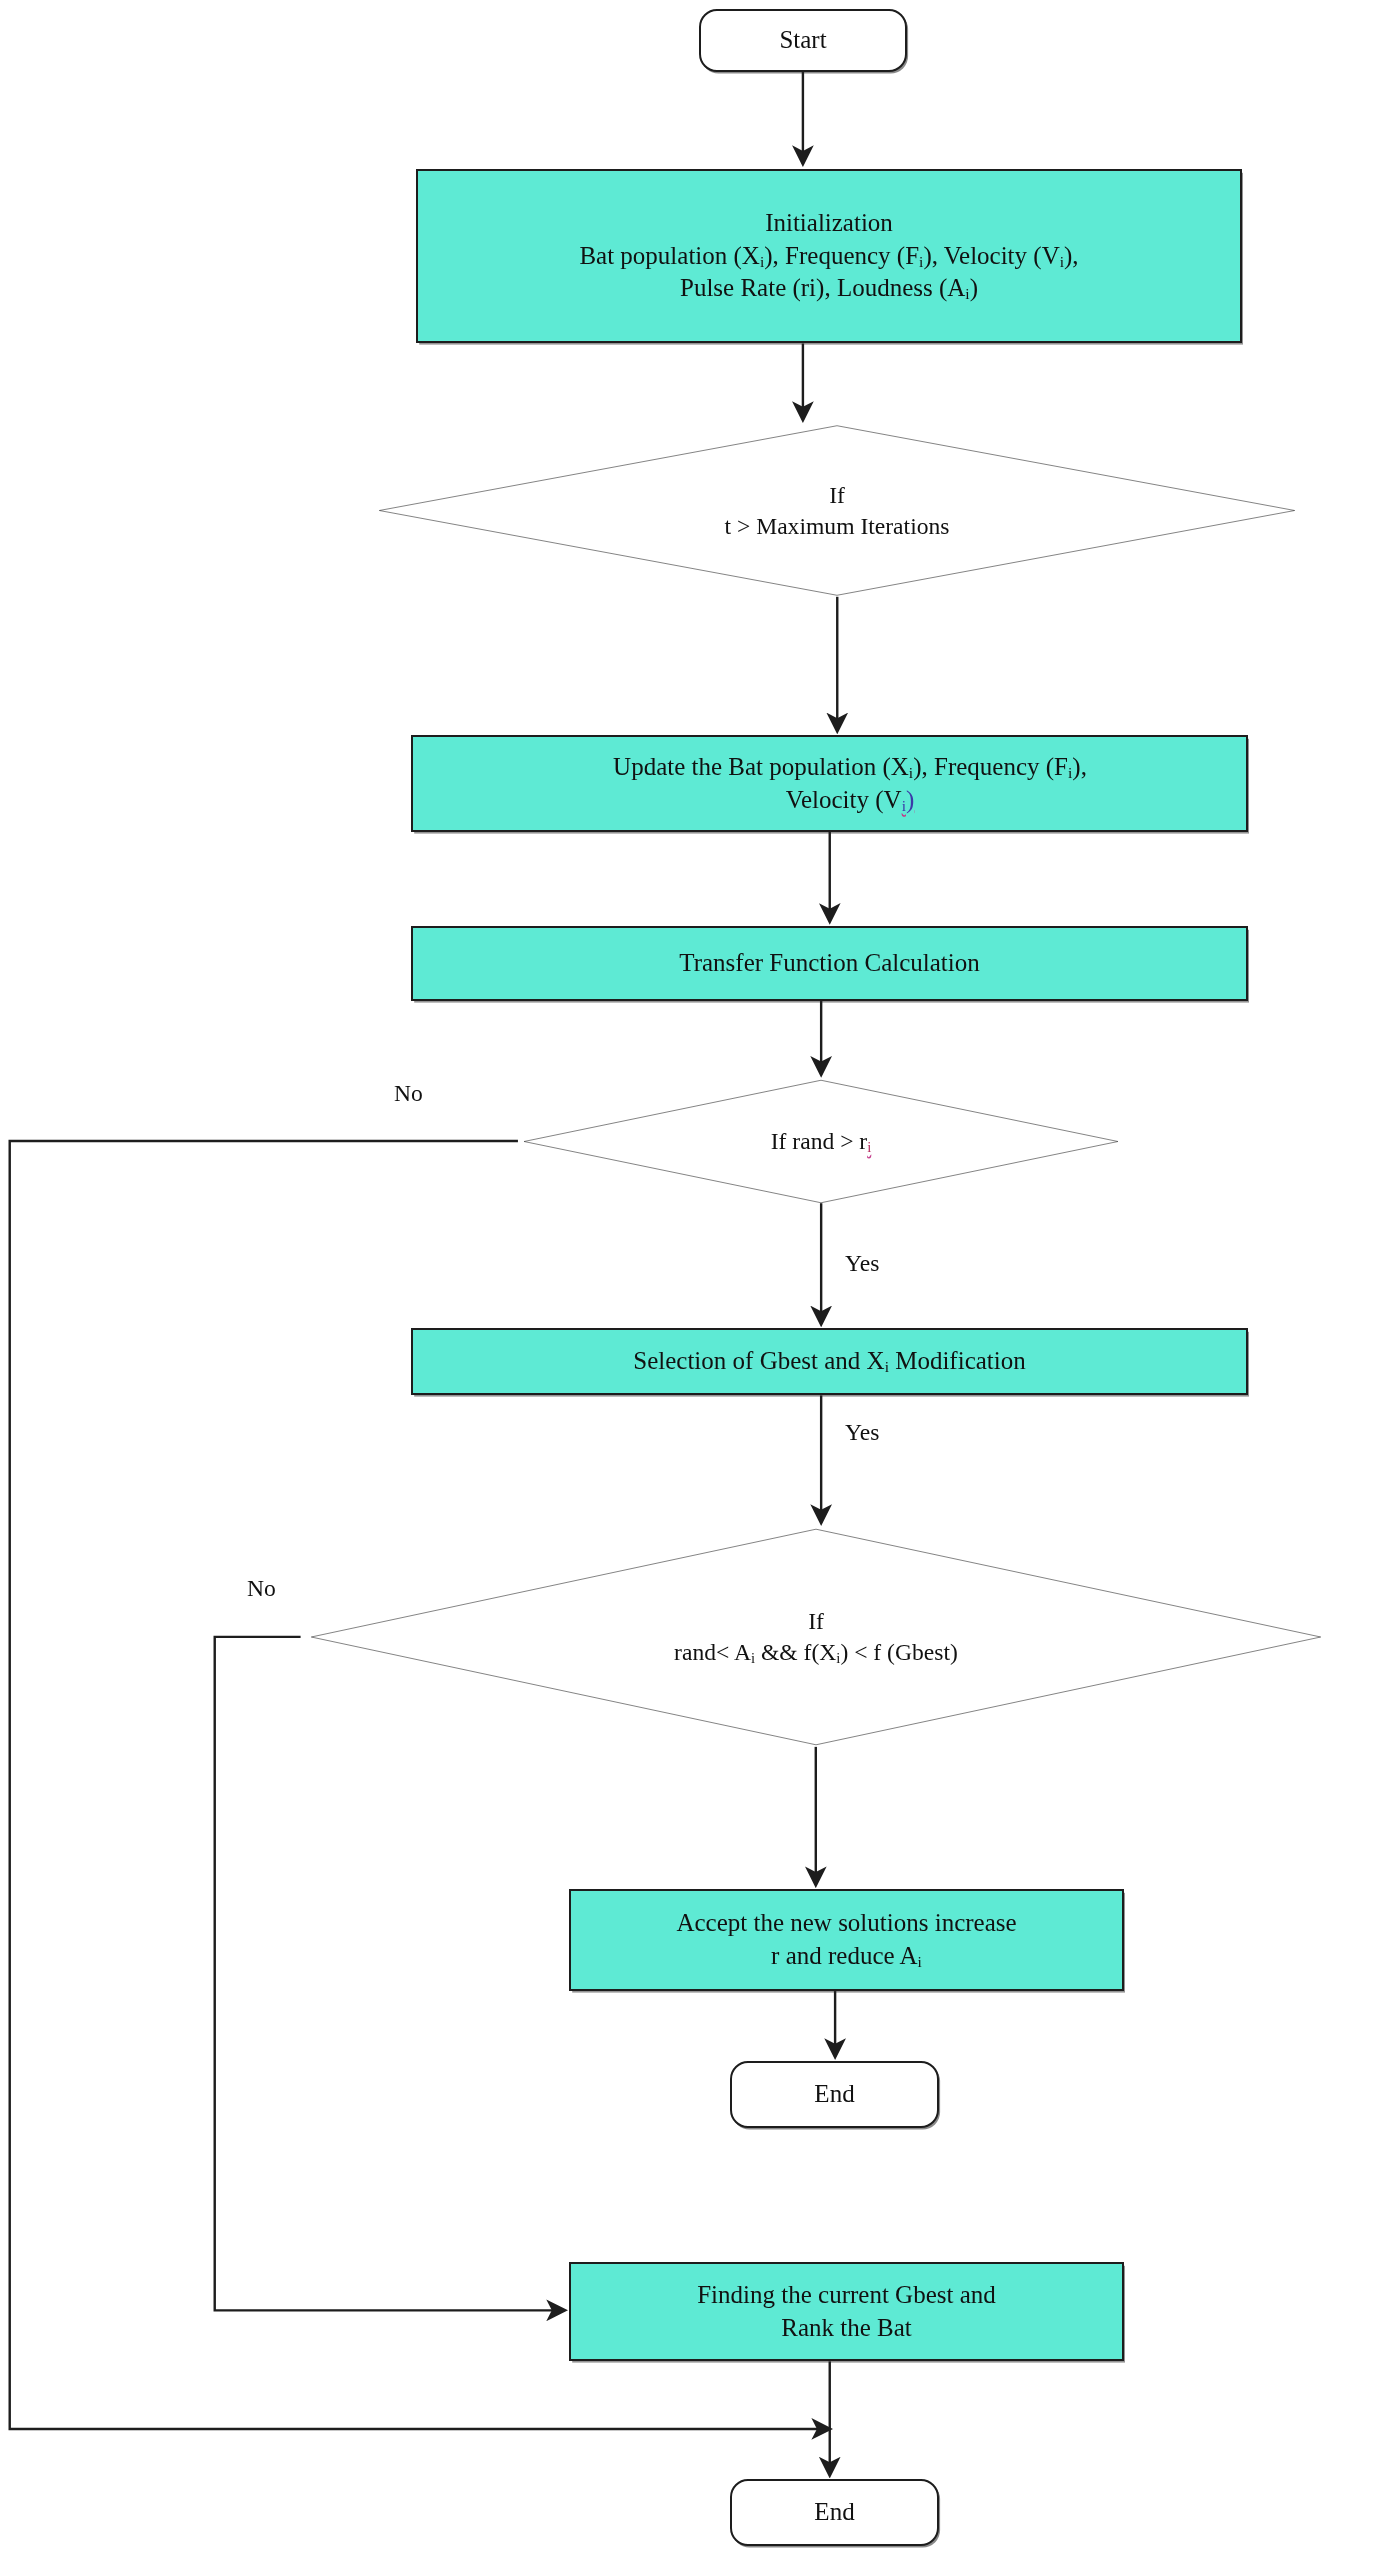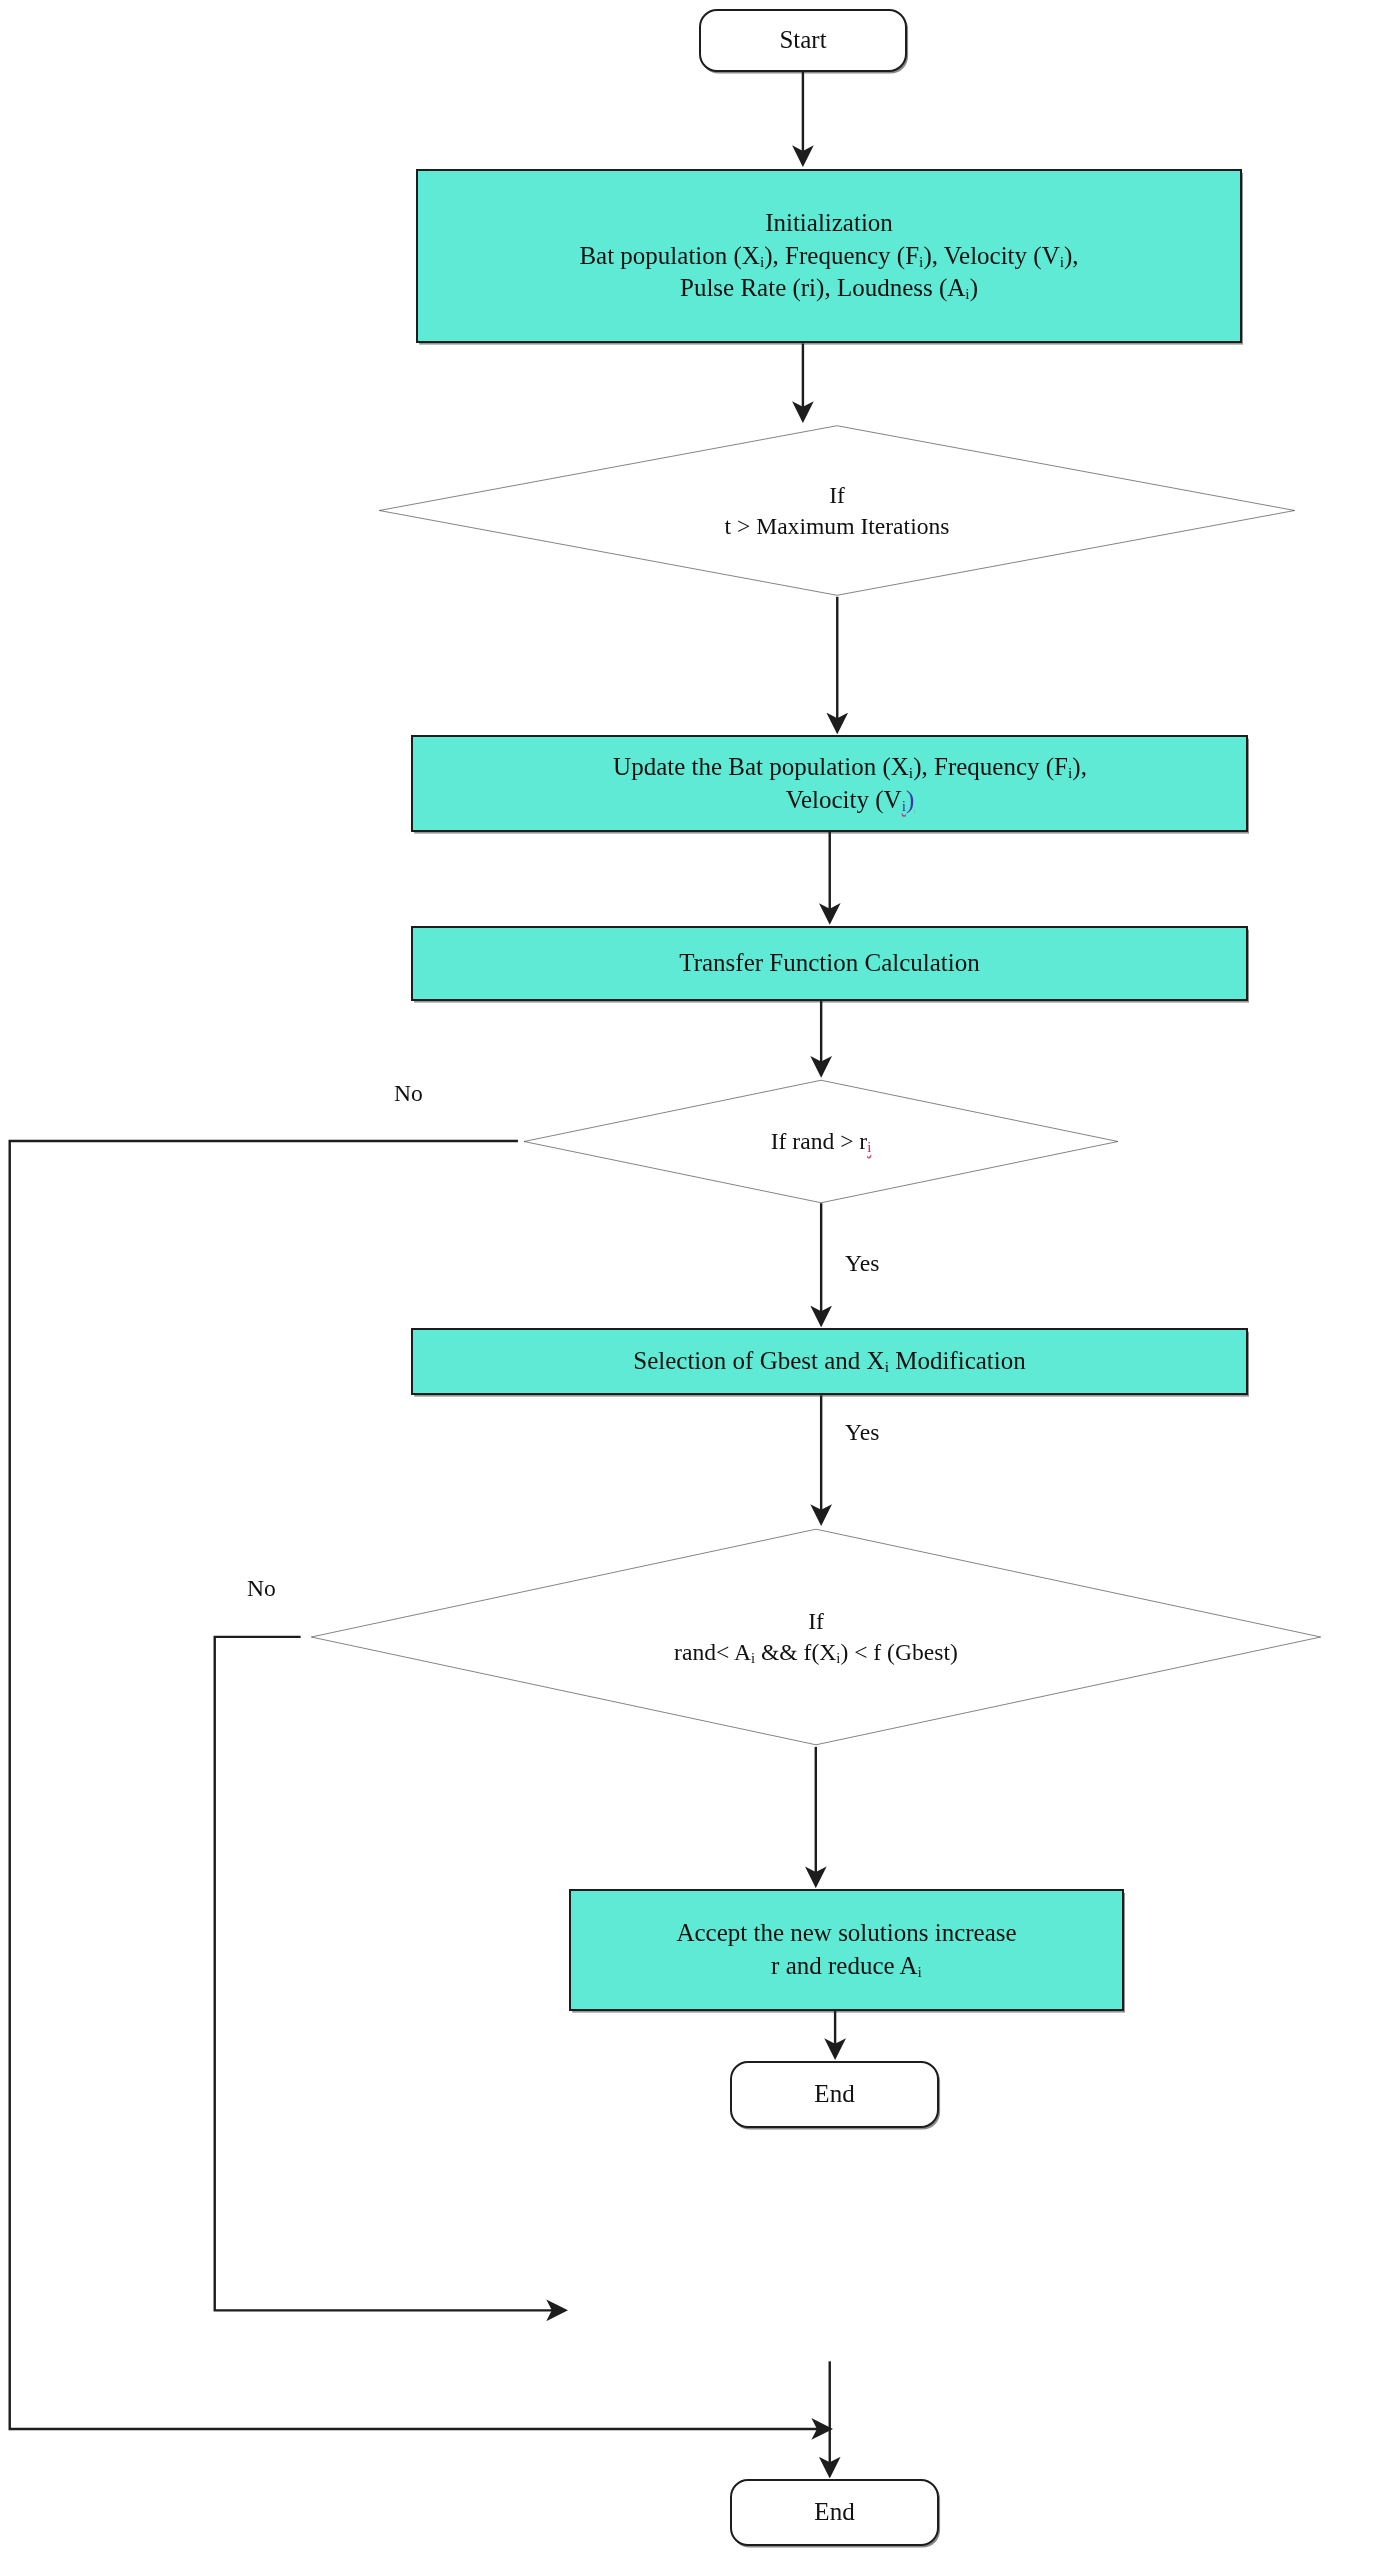--- a/index.html
+++ b/index.html
@@ -164,31 +164,37 @@
   <div class="node shape-decision" style="left: 301px; top: 1527px; width: 1030px; height: 220px; font-size: 23.6px;">
     <svg class="decision-poly" viewBox="0 0 100 100" preserveAspectRatio="none">
       <polygon points="50,1 99,50 50,99 1,50" fill="#ffffff" stroke="#1d1d1d" stroke-width="0.55" vector-effect="non-scaling-stroke"></polygon>
     </svg>
     <span class="label decision-text">
       <span>If</span><br>
       <span><span>rand&lt; A</span><sub>i</sub><span> &amp;&amp; f(X</span><sub>i</sub><span>) &lt; f (Gbest)</span></span>
     </span>
   </div>
 
-  <div class="node shape-process" style="left: 569px; top: 1889px; width: 555px; height: 122px; font-size: 25px; justify-content: flex-end;">
+  <div class="node shape-process" style="left: 569px; top: 1889px; width: 555px; height: 102px; font-size: 25px; justify-content: flex-end;">
     <span class="label">
       <span>Accept the new solutions increase</span><br>
       <span><span>r and reduce A</span><sub>i</sub></span>
     </span>
   </div>
 
   <div class="node shape-terminator" style="left: 730px; top: 2061px; width: 209px; height: 67px; font-size: 25px;">
     <span class="label">End</span>
   </div>
 
+  <div class="node shape-process" style="left: 569px; top: 2262px; width: 555px; height: 99px; font-size: 25px;">
+    <span class="label">
+      <span>Finding the current Gbest and</span><br>
+      <span>Rank the Bat</span>
+    </span>
+  </div>
 
   <div class="node shape-terminator" style="left: 730px; top: 2479px; width: 209px; height: 67px; font-size: 25px;">
     <span class="label">End</span>
   </div>
 
   <div id="edge-label-host">
       <div class="edge-label" style="left: 394px; top: 1080px; font-size: 23.6px;">No</div>
       <div class="edge-label" style="left: 845px; top: 1250px; font-size: 23.6px;">Yes</div>
       <div class="edge-label" style="left: 845px; top: 1419px; font-size: 23.6px;">Yes</div>
       <div class="edge-label" style="left: 247px; top: 1575px; font-size: 23.6px;">No</div>

